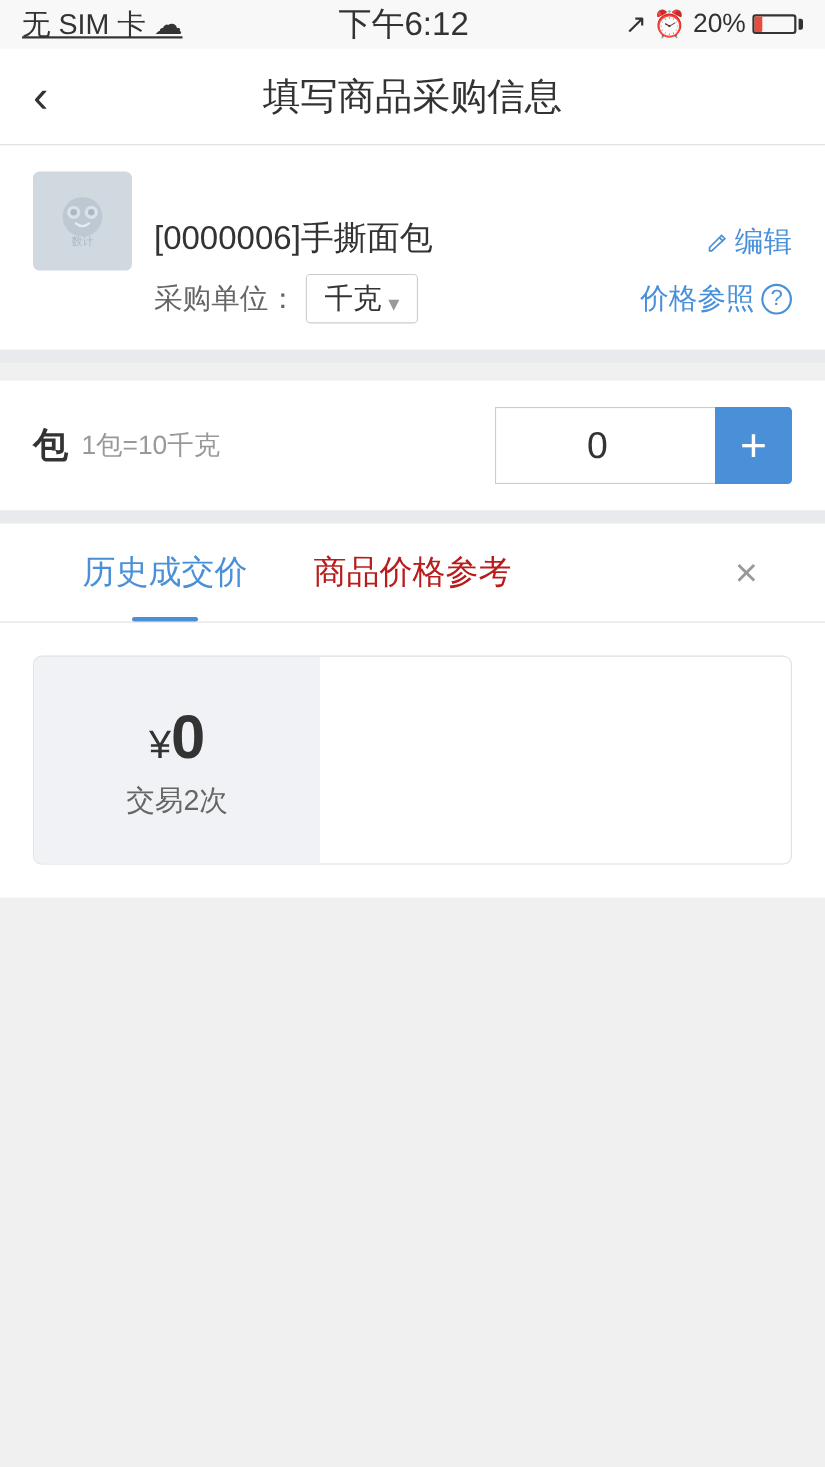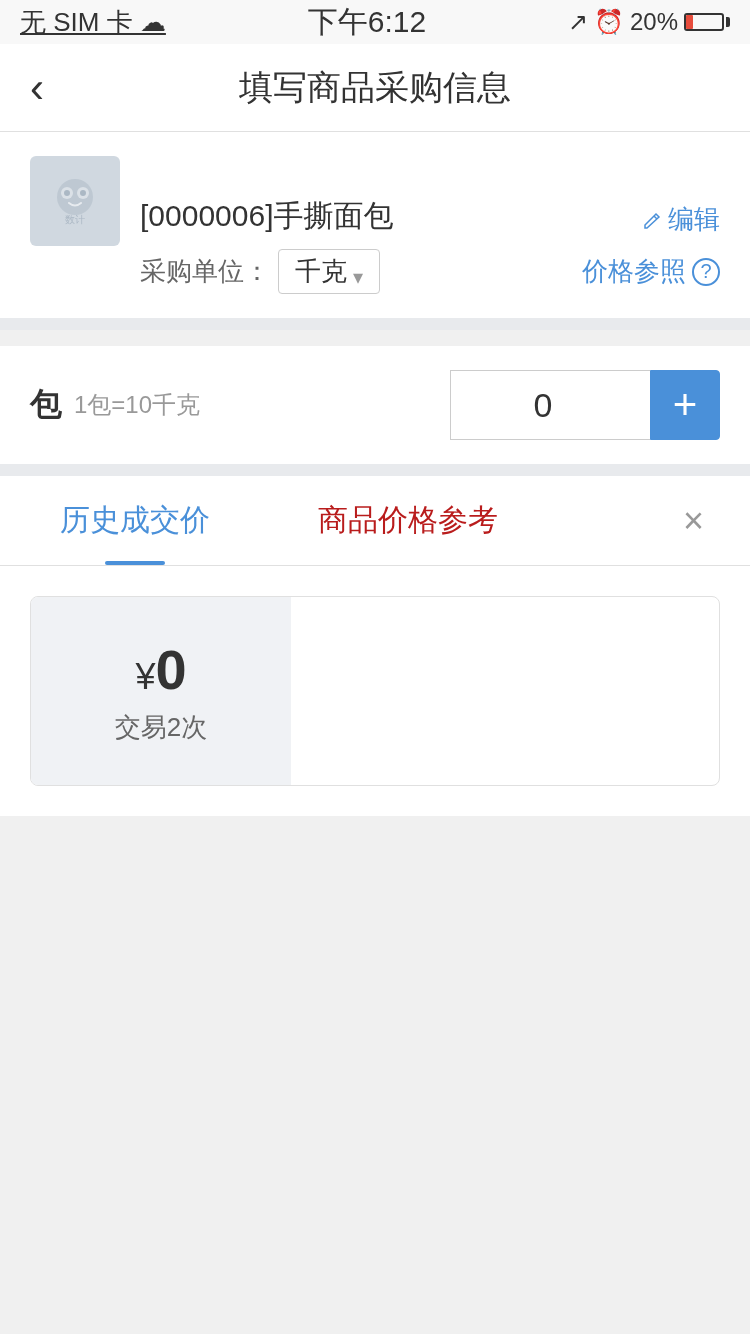--- a/index.html
+++ b/index.html
@@ -214,22 +214,21 @@
 
     
     .tab-section {
       background: #fff;
       position: relative;
     }
     .tab-bar {
       display: flex;
       align-items: center;
       border-bottom: 1px solid #e0e0e0;
-      padding: 0 30px;
-      gap: 48px;
+      padding: 0 45px;
     }
     .tab-item {
       padding: 24px 30px;
       font-size: 30px;
       color: #b91c1c;
       position: relative;
       cursor: pointer;
     }
     .tab-item.active {
       color: #4a90d9;

